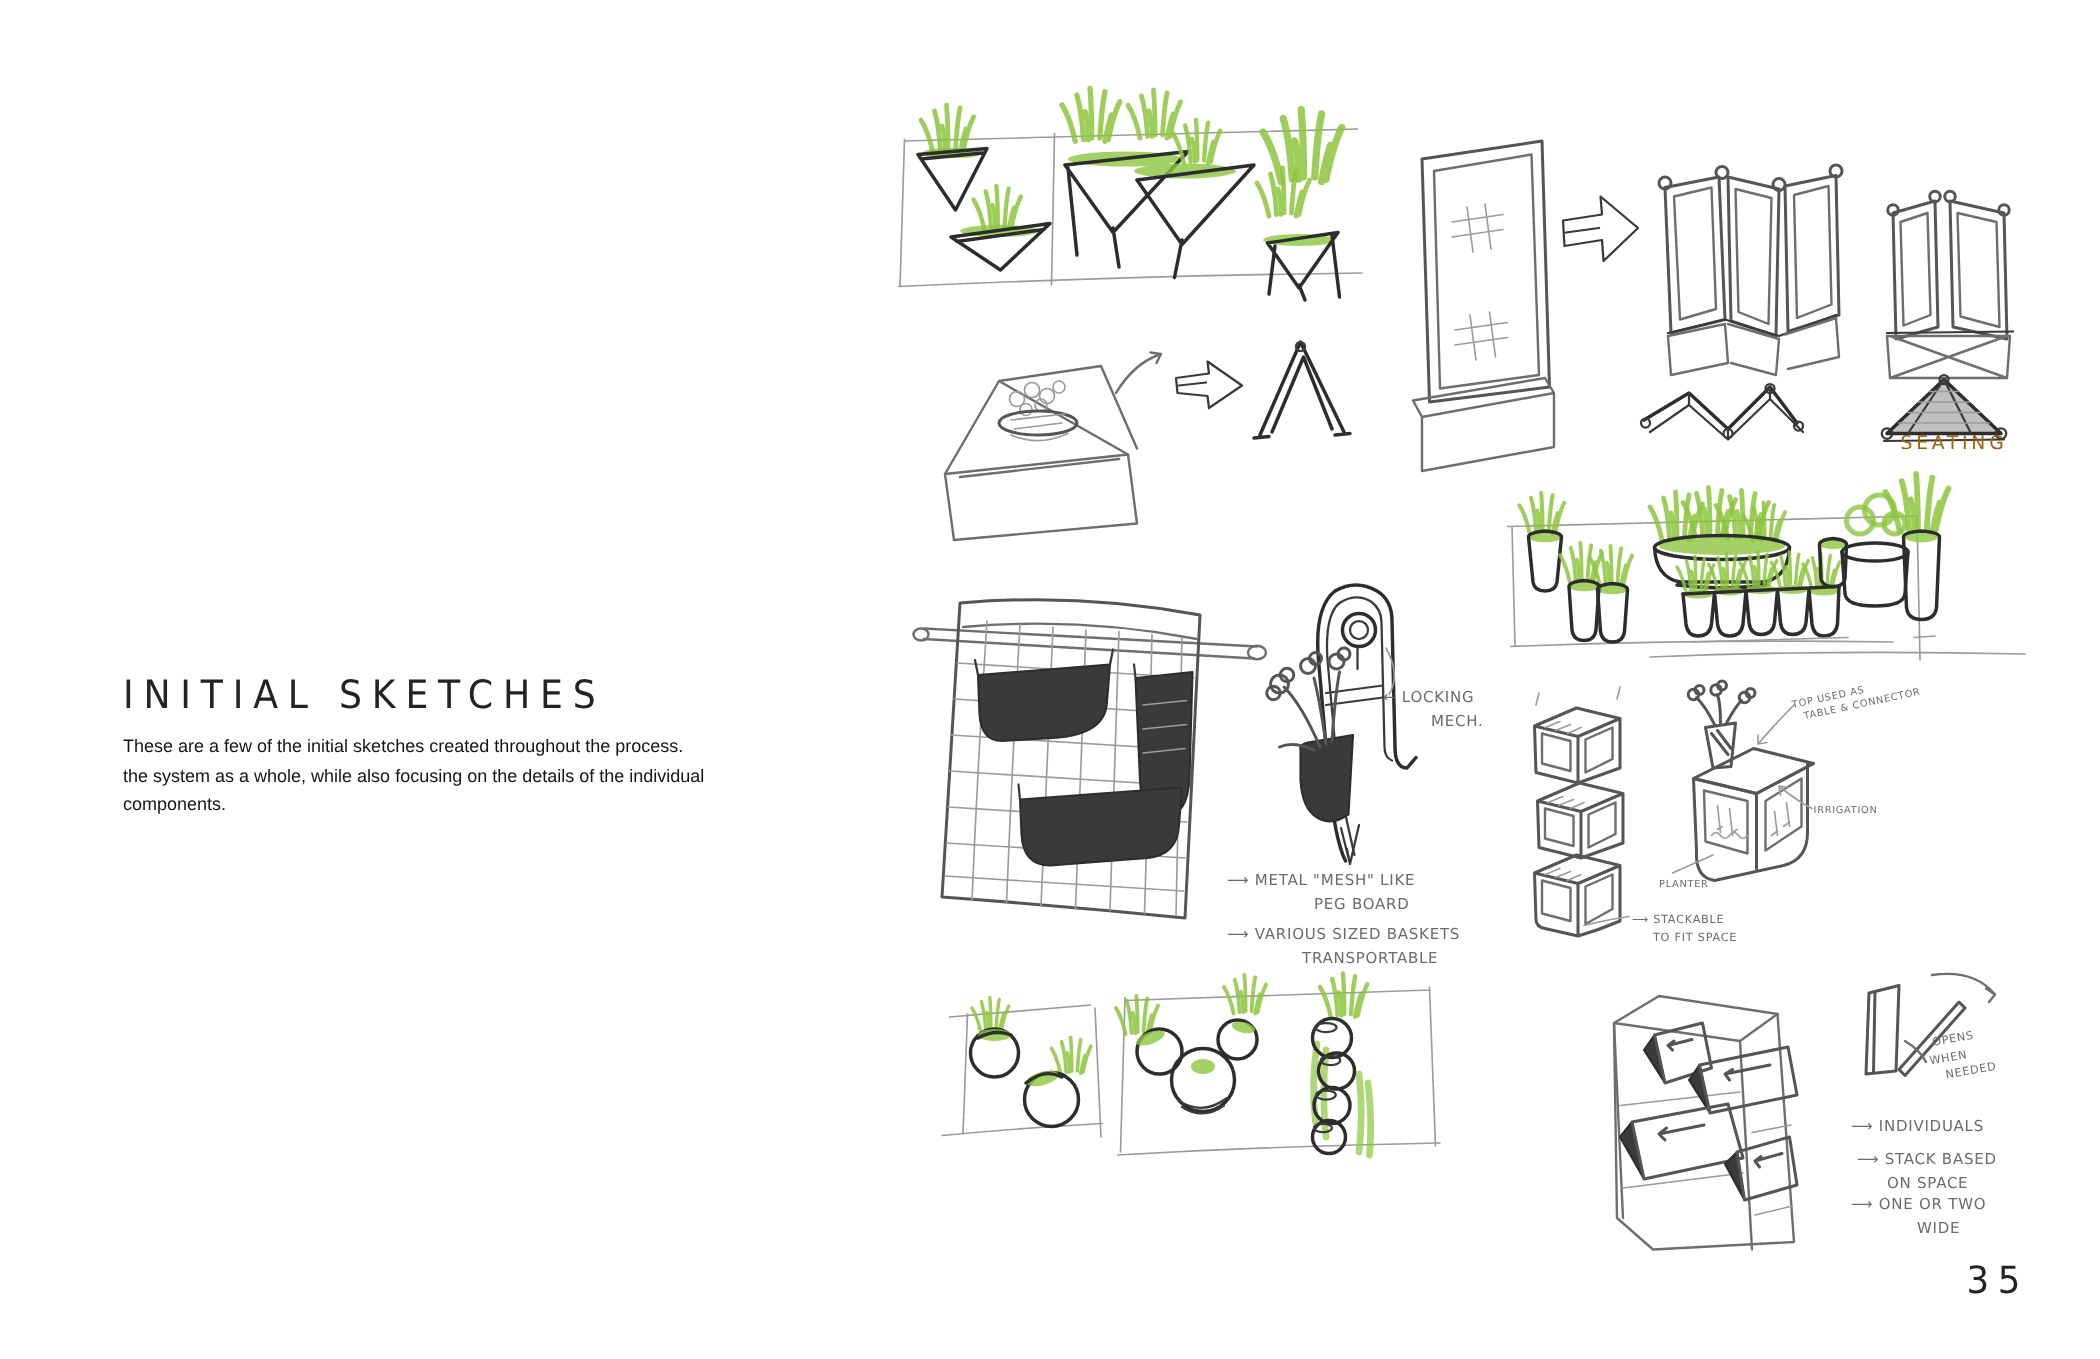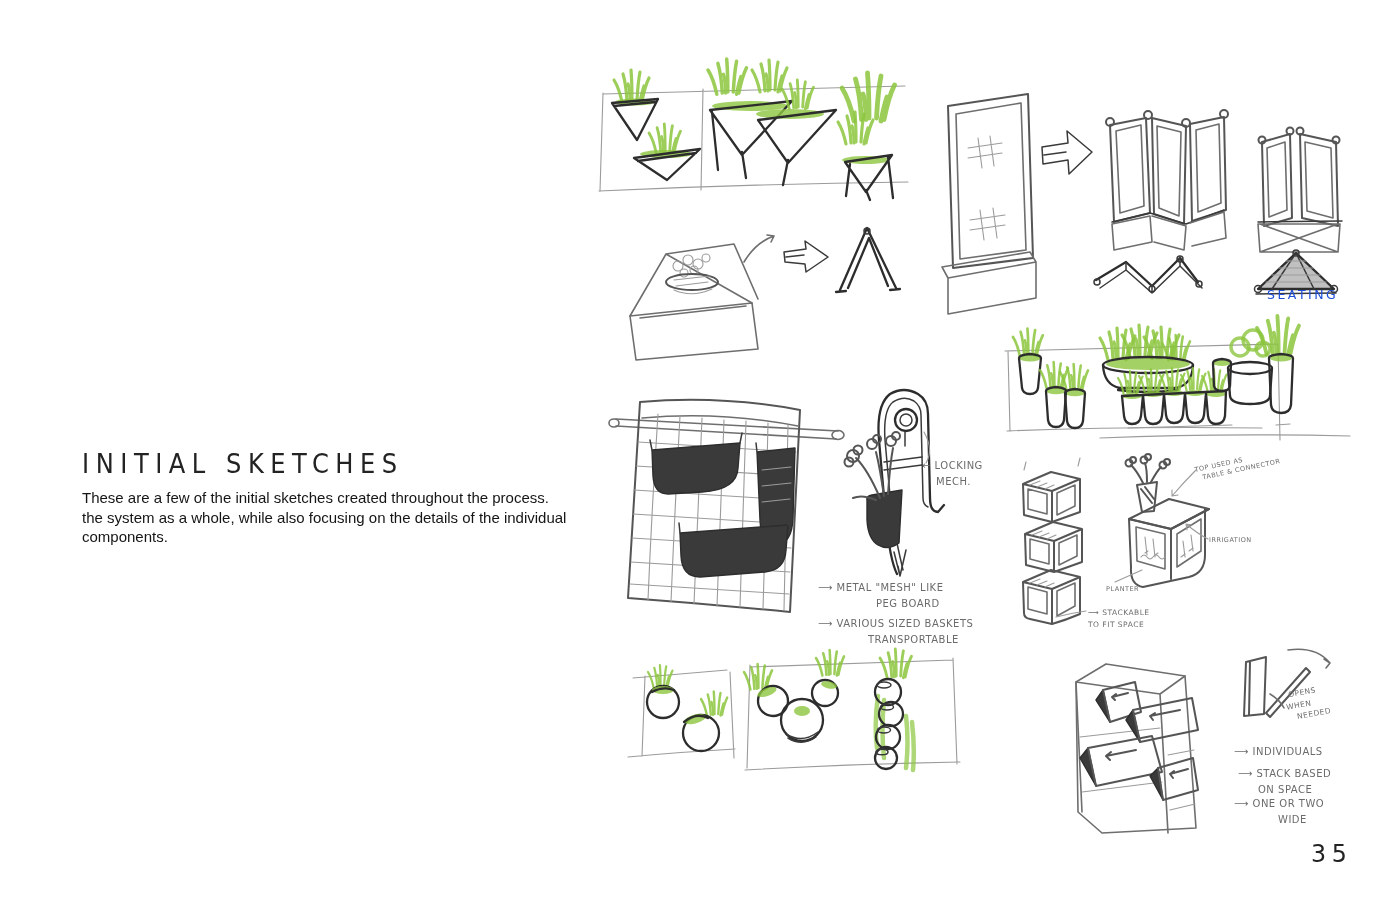--- a/index.html
+++ b/index.html
@@ -2,28 +2,28 @@
 <html><head>
 <meta charset="utf-8">
 <style>
   html,body{margin:0;padding:0;background:#ffffff;}
   .page{position:relative;width:1400px;height:906px;background:#fff;overflow:hidden;
         font-family:"Liberation Sans",sans-serif;}
   svg.collage{position:absolute;left:0;top:0;}
   .title{position:absolute;left:82px;top:449px;font-family:"DejaVu Sans",sans-serif;
          font-size:26px;font-weight:500;letter-spacing:7px;color:#232323;
          transform:scaleX(.93);transform-origin:left top;white-space:nowrap;}
-  .intro{position:absolute;left:82px;top:488px;font-size:15px;line-height:19.5px;color:#151515;}
+  .intro{position:absolute;left:82px;top:488px;font-size:12px;line-height:19.5px;color:#151515;}
   .pagenum{position:absolute;left:1311px;top:839px;font-family:"DejaVu Sans",sans-serif;
            font-size:25px;font-weight:500;letter-spacing:6px;color:#232323;
            transform:scaleX(.95);transform-origin:left top;}
   .hand{position:absolute;font-family:"DejaVu Sans",sans-serif;font-size:10px;color:#6b6b6b;
         letter-spacing:.5px;line-height:1.55;white-space:nowrap;}
   .hand .l{white-space:nowrap;}
-  .seat{font-size:12.5px;color:#1d4ed8;letter-spacing:2.5px;}
+  .seat{font-size:12.5px;color:#a16207;letter-spacing:2.5px;}
   .tiny{font-size:6.5px;line-height:1.45;}
   .sm{font-size:7.5px;}
   
   .ink{stroke:#2d2d2d;fill:none;stroke-width:2.3;stroke-linecap:round;stroke-linejoin:round;}
   .ink1{stroke:#3a3a3a;fill:none;stroke-width:1.5;stroke-linecap:round;stroke-linejoin:round;}
   .pen{stroke:#6e6e6e;fill:none;stroke-width:1.6;stroke-linecap:round;stroke-linejoin:round;}
   .pen2{stroke:#9b9b9b;fill:none;stroke-width:1.1;stroke-linecap:round;}
   .pend{stroke:#555;fill:none;stroke-width:2;stroke-linecap:round;stroke-linejoin:round;}
   .gfill{fill:#8cc63e;opacity:.8;stroke:none;}
   .dark{fill:#3a3a3a;stroke:#2d2d2d;stroke-width:1.4;stroke-linejoin:round;}
@@ -338,21 +338,21 @@
   <div>the system as a whole, while also focusing on the details of the individual</div>
   <div>components.</div>
 </div>
 
 <div class="pagenum">35</div>
 
 <div class="hand seat" style="left:1267px;top:285px">SEATING</div>
 
 <div class="hand" style="left:922px;top:458px">
   <div class="l">← LOCKING</div>
-  <div class="l" style="margin-left:14px">MECH.</div>
+  <div class="l" style="margin-left:32px">MECH.</div>
 </div>
 
 <div class="hand" style="left:818px;top:580px">
   <div class="l">⟶  METAL "MESH" LIKE</div>
   <div class="l" style="margin-left:58px">PEG BOARD</div>
 </div>
 
 <div class="hand" style="left:818px;top:616px">
   <div class="l">⟶  VARIOUS SIZED BASKETS</div>
   <div class="l" style="margin-left:50px">TRANSPORTABLE</div>
@@ -362,21 +362,21 @@
   <div class="l">TOP USED AS</div>
   <div class="l" style="margin-left:6px">TABLE &amp; CONNECTOR</div>
 </div>
 
 <div class="hand tiny" style="left:1209px;top:536px">IRRIGATION</div>
 
 <div class="hand tiny" style="left:1106px;top:585px">PLANTER</div>
 
 <div class="hand sm" style="left:1088px;top:607px">
   <div class="l">⟶ STACKABLE</div>
-  <div class="l" style="">TO FIT SPACE</div>
+  <div class="l" style="margin-left:14px">TO FIT SPACE</div>
 </div>
 
 <div class="hand sm" style="left:1286px;top:686px;transform:rotate(-10deg)">
   <div class="l" style="margin-left:4px">OPENS</div>
   <div class="l">WHEN</div>
   <div class="l" style="margin-left:9px">NEEDED</div>
 </div>
 
 <div class="hand" style="left:1234px;top:744px">⟶  INDIVIDUALS</div>
 

